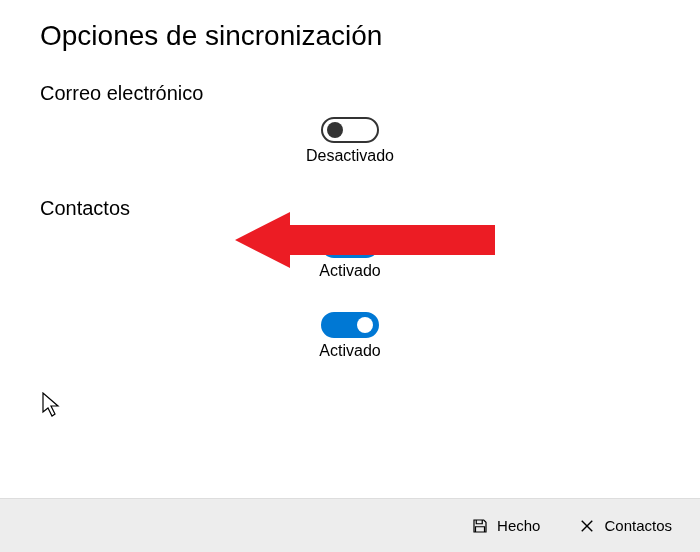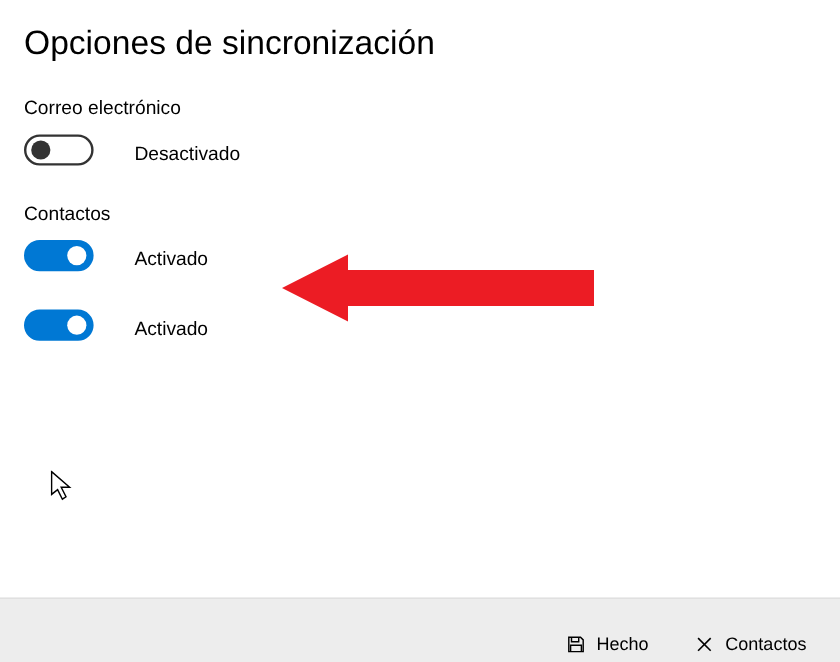--- a/index.html
+++ b/index.html
@@ -5,40 +5,41 @@
     * { margin: 0; padding: 0; box-sizing: border-box; }
     body {
       font-family: "Segoe UI", Tahoma, sans-serif;
       width: 700px;
       height: 552px;
       background: #fff;
       position: relative;
       overflow: hidden;
     }
     .content {
-      padding: 20px 20px;
+      padding: 20px 40px;
     }
     .page-title {
       font-size: 28px;
       font-weight: 400;
       color: #000;
       margin-bottom: 30px;
     }
     .section {
       margin-bottom: 32px;
     }
     .section-label {
-      font-size: 16px;
+      font-size: 20px;
       color: #000;
       margin-bottom: 12px;
     }
     .toggle-row {
       display: flex;
-      align-items: flex-end;
-      gap: 34px;
+      align-items: center;
+      gap: 4px;
+      flex-direction: column;
     }
     .toggle {
       width: 58px;
       height: 26px;
       border-radius: 13px;
       position: relative;
       cursor: pointer;
       border: 2px solid #333;
       background: #fff;
     }
@@ -80,21 +81,21 @@
     .bottom-bar {
       position: absolute;
       bottom: 0;
       left: 0;
       right: 0;
       height: 54px;
       background: #ededed;
       border-top: 1px solid #ddd;
       display: flex;
       justify-content: flex-end;
-      align-items: flex-end;
+      align-items: center;
       padding-right: 18px;
       gap: 18px;
     }
     .btn {
       display: flex;
       align-items: center;
       gap: 8px;
       font-size: 15px;
       color: #000;
       cursor: pointer;

